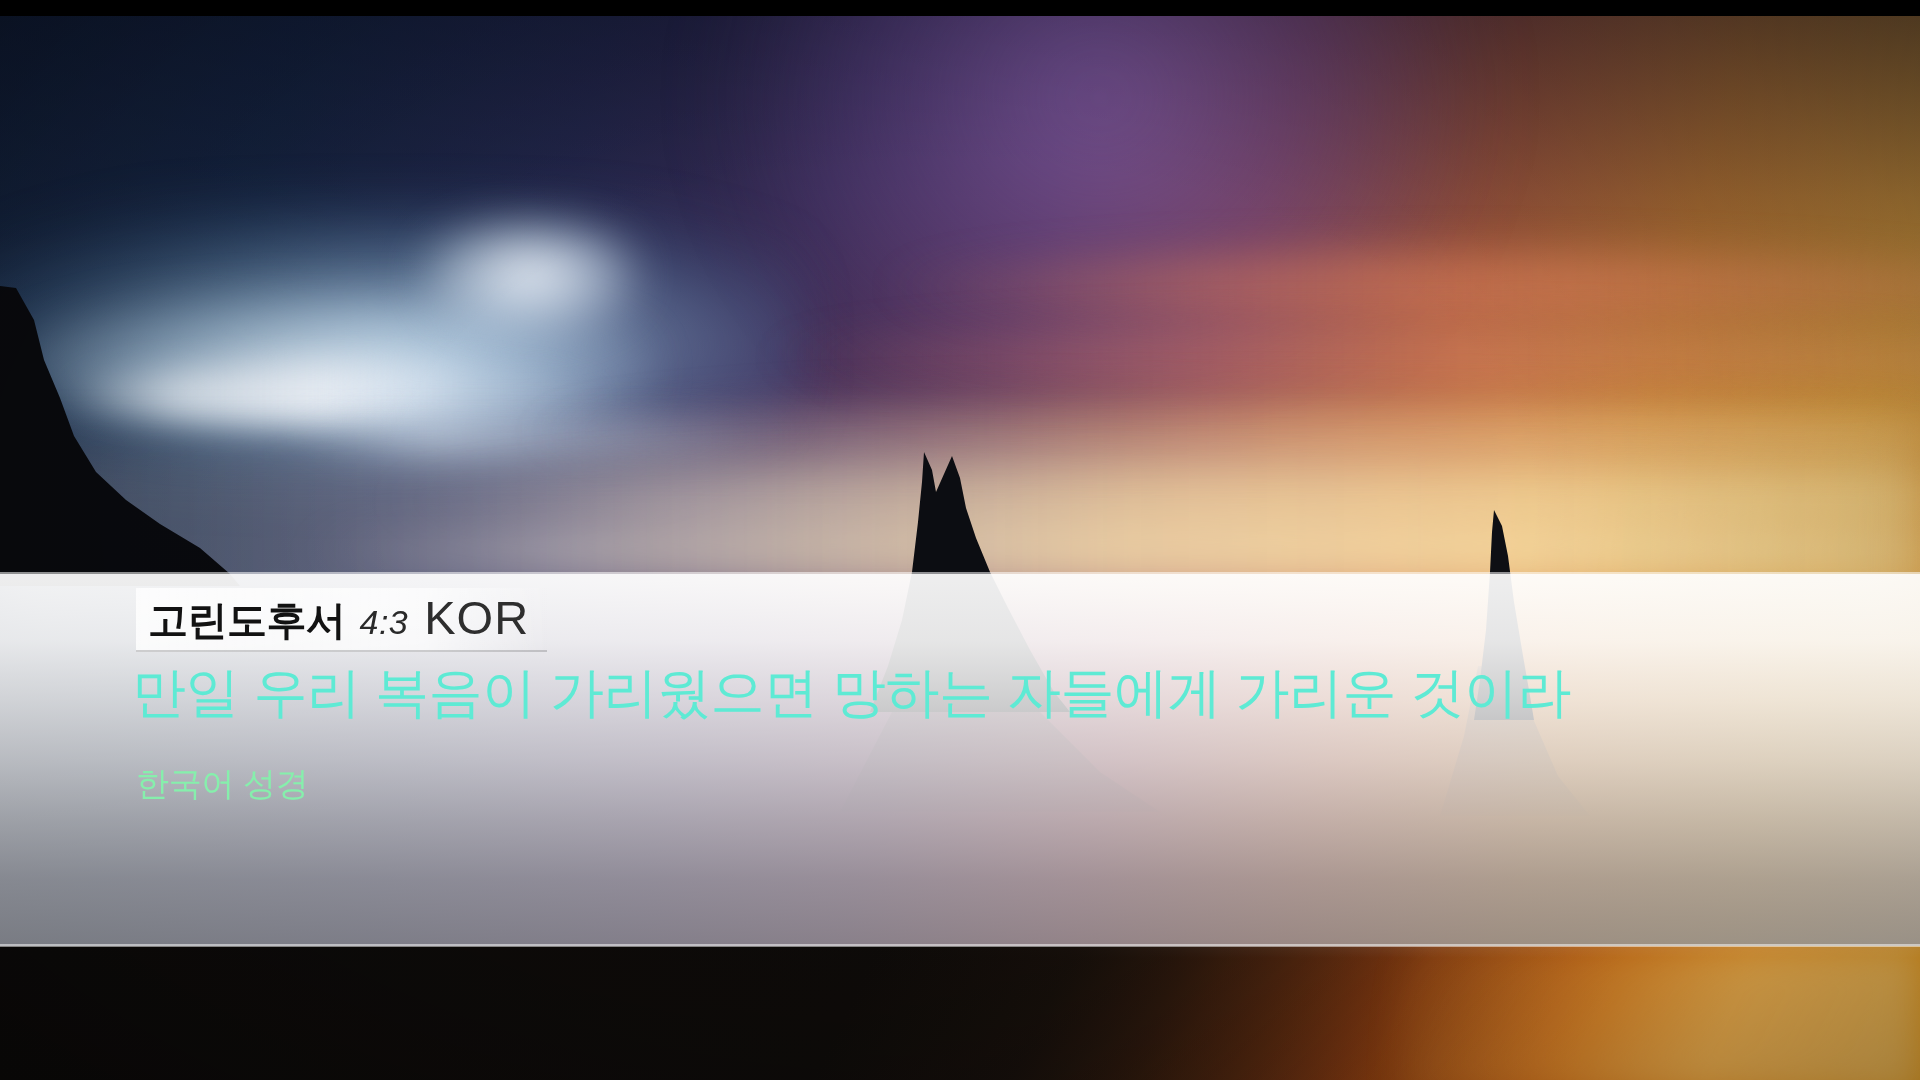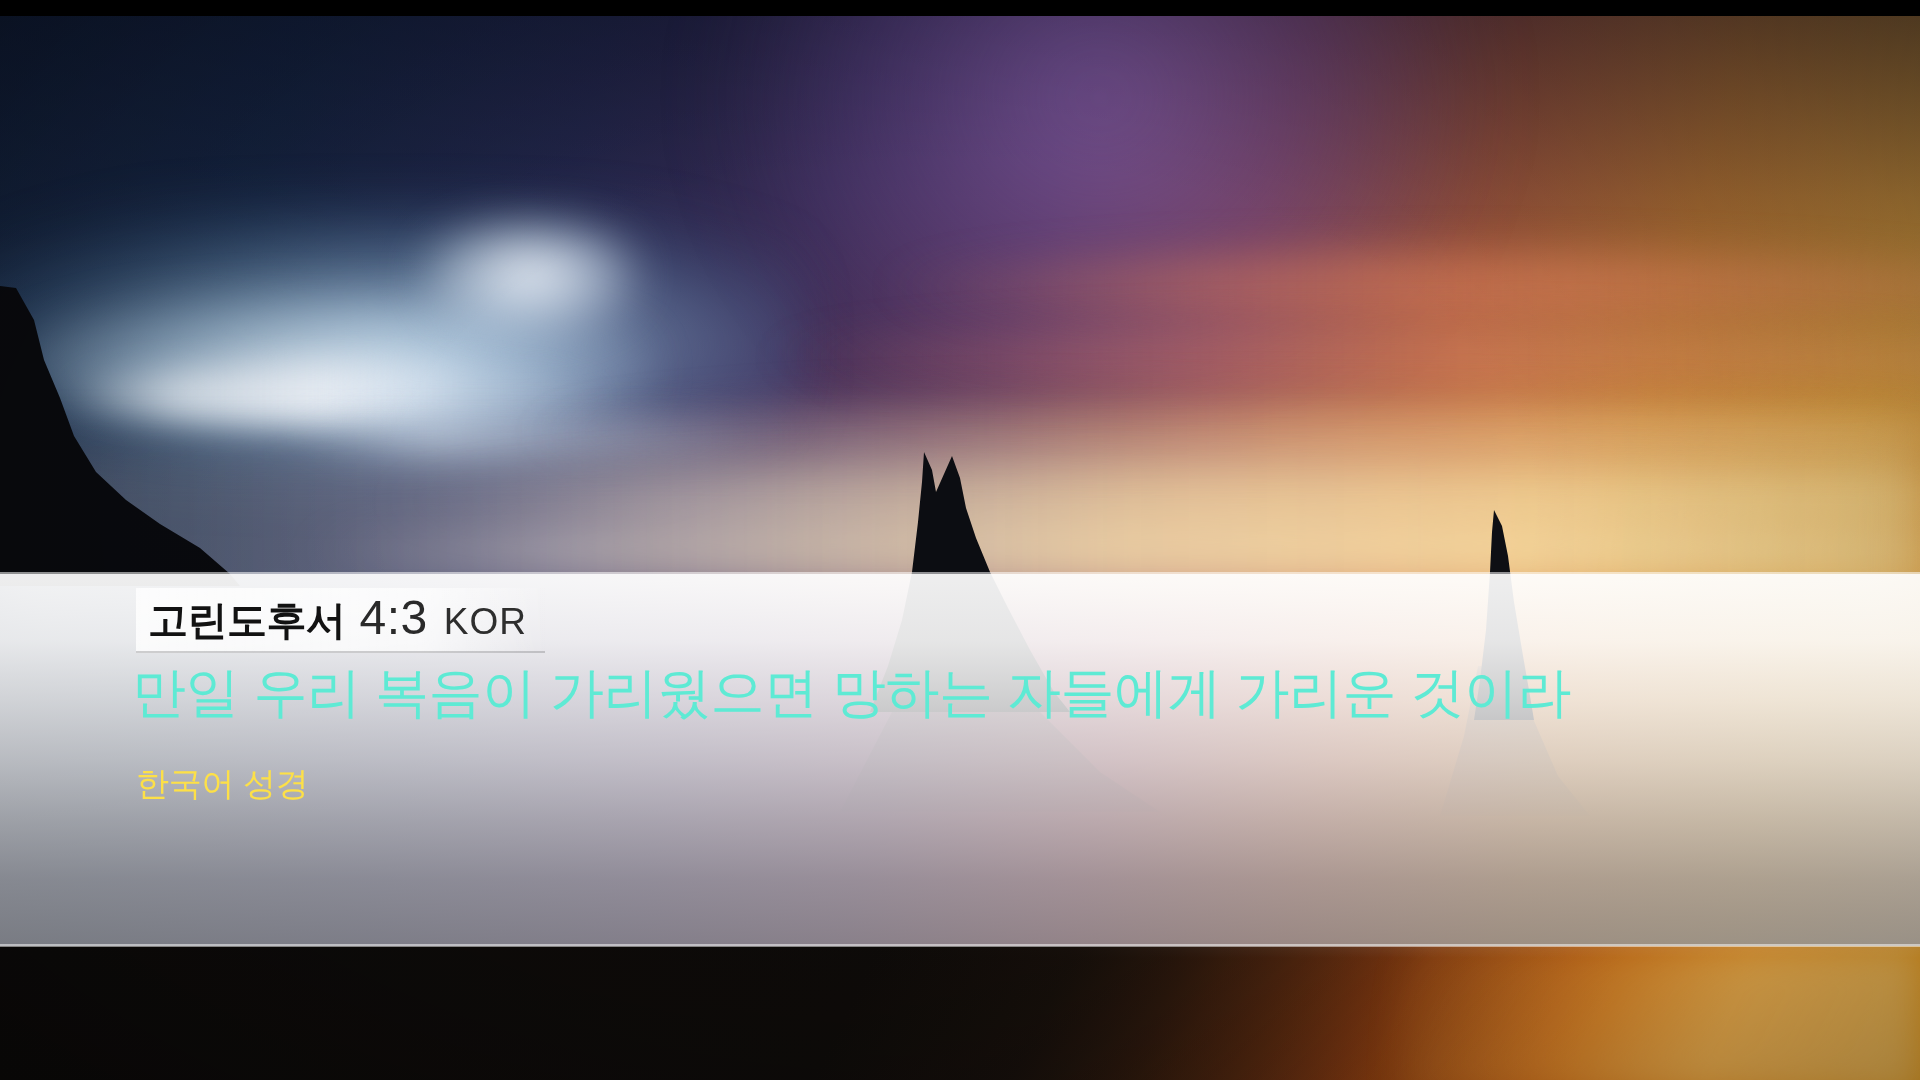--- a/index.html
+++ b/index.html
@@ -328,29 +328,30 @@
     border-bottom: 2px solid rgba(120,120,124,0.35);
   }
   .reference-book {
     font-size: 40px;
     font-weight: 700;
     color: #121212;
     letter-spacing: -0.5px;
     line-height: 1.1;
   }
   .reference-verse {
-    font-size: 48px;
+    font-size: 34px;
     font-weight: 300;
     color: #2a2a2a;
     margin-left: 14px;
     letter-spacing: 0.5px;
     line-height: 1.1;
+    font-style: italic;
   }
   .reference-version {
-    font-size: 37px;
+    font-size: 47px;
     font-weight: 300;
     color: #2e2e2e;
     margin-left: 16px;
     letter-spacing: 1px;
     line-height: 1.1;
   }
 
   
   .verse-text {
     position: absolute;
@@ -363,21 +364,21 @@
     line-height: 1.22;
     white-space: nowrap;
   }
 
   
   .translation-label {
     position: absolute;
     left: 136px; top: 188px;
     font-size: 33px;
     font-weight: 400;
-    color: #fde047;
+    color: #86efac;
     letter-spacing: -0.3px;
   }
 </style>
 </head>
 <body>
 
 <div class="screen">
 
   <div class="photo">
     <div class="sky"></div>

